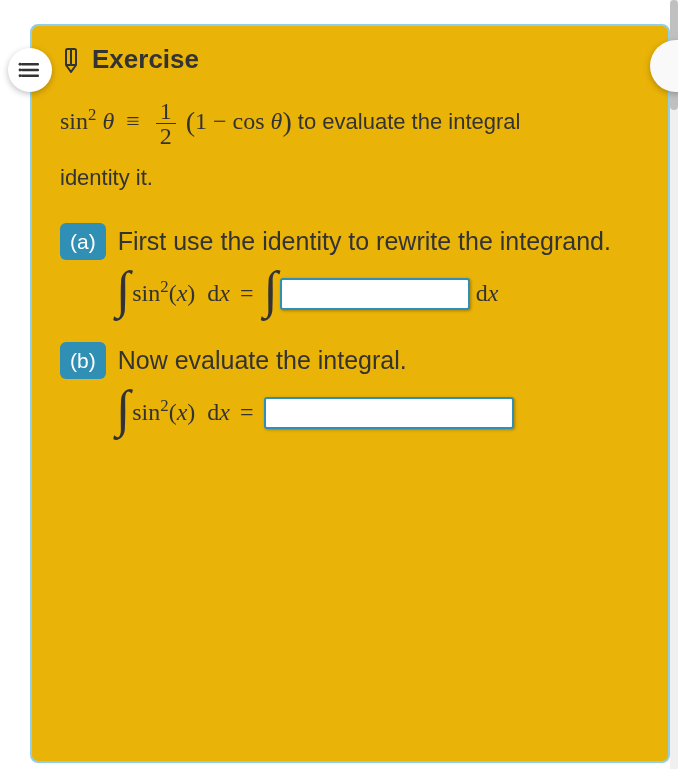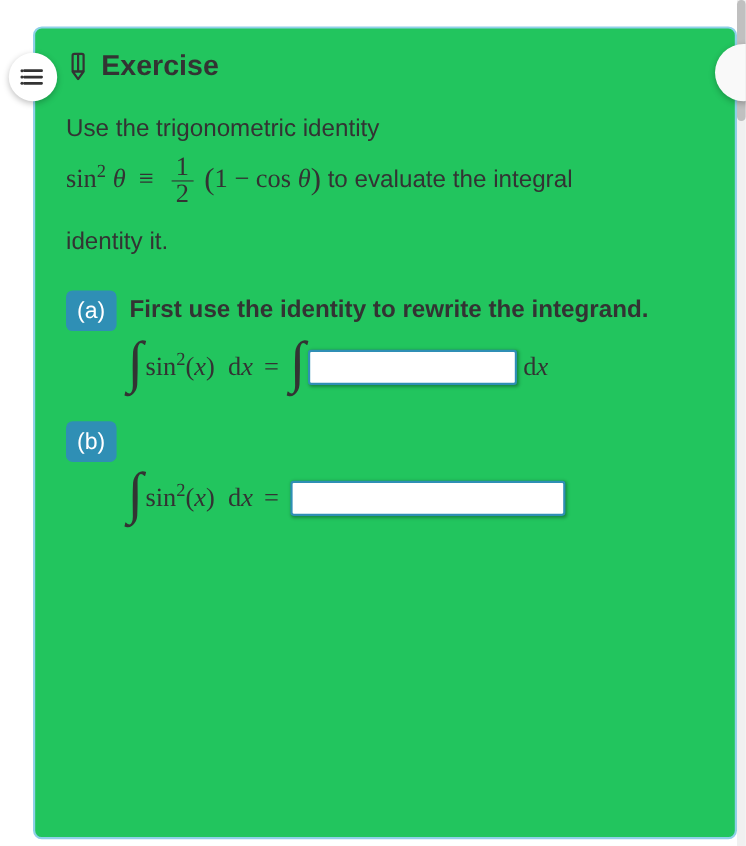--- a/index.html
+++ b/index.html
@@ -62,21 +62,21 @@
     background: #c0c0c0;
     border-radius: 4px;
   }
   
   .card {
     position: absolute;
     left: 30px;
     right: 8px;
     top: 24px;
     bottom: 6px;
-    background: #22c55e;
+    background: #eab308;
     border: 2px solid #8fd0e8;
     border-radius: 8px;
     padding: 18px 22px 30px 28px;
   }
   .header {
     display: flex;
     align-items: center;
     gap: 10px;
     margin-bottom: 24px;
   }
@@ -107,24 +107,23 @@
     background: #2f8fb5;
     color: #fff;
     font-size: 21px;
     padding: 8px 10px;
     border-radius: 6px;
     min-width: 44px;
     text-align: center;
     line-height: 1;
   }
   .part-text {
-    font-size: 22px;
+    font-size: 25px;
     line-height: 1.5;
     flex: 1;
-    font-weight: bold;
   }
   .eq-row {
     margin-top: 12px;
     padding-left: 56px;
     display: flex;
     align-items: center;
     flex-wrap: nowrap;
     font-size: 24px;
     font-family: 'Times New Roman', serif;
   }
@@ -204,21 +203,20 @@
         <svg width="22" height="26" viewBox="0 0 22 26">
           <rect x="6" y="2" width="10" height="16" rx="1.5" fill="none" stroke="#333" stroke-width="2"></rect>
           <path d="M6 18 L11 25 L16 18 Z" fill="none" stroke="#333" stroke-width="2" stroke-linejoin="round"></path>
           <line x1="11" y1="2" x2="11" y2="18" stroke="#333" stroke-width="2"></line>
         </svg>
       </span>
       <span class="title">Exercise</span>
     </div>
 
     <div class="body">
-      <div>Use the trigonometric identity</div>
 
       <div class="mathline">
         <span class="math">
           <span>sin</span><span class="sup">2</span>&nbsp;<span class="italic">θ</span>
           &nbsp;<span>≡</span>&nbsp;
           <span class="frac">
             <span class="num">1</span>
             <span class="den">2</span>
           </span>
           <span class="big">(</span>1 − cos <span class="italic">θ</span><span class="big">)</span>
@@ -247,20 +245,21 @@
           </span>
           <span class="math">
             &nbsp;<span class="upright">d</span><span class="italic">x</span>
           </span>
         </div>
       </div>
 
       <div class="part">
         <div class="part-head">
           <div class="part-label">(b)</div>
+          <div class="part-text">Now evaluate the integral.</div>
         </div>
         <div class="eq-row">
           <span class="intsign">∫</span>
           <span class="math">
             <span>sin</span><span class="sup">2</span><span>(</span><span class="italic">x</span><span>)</span>
             &nbsp;<span class="upright">d</span><span class="italic">x</span>
           </span>
           <span class="math eqsym">=</span>
           <span class="inputwrap">
             <input class="mathinput w-b" type="text" placeholder="" style="">

